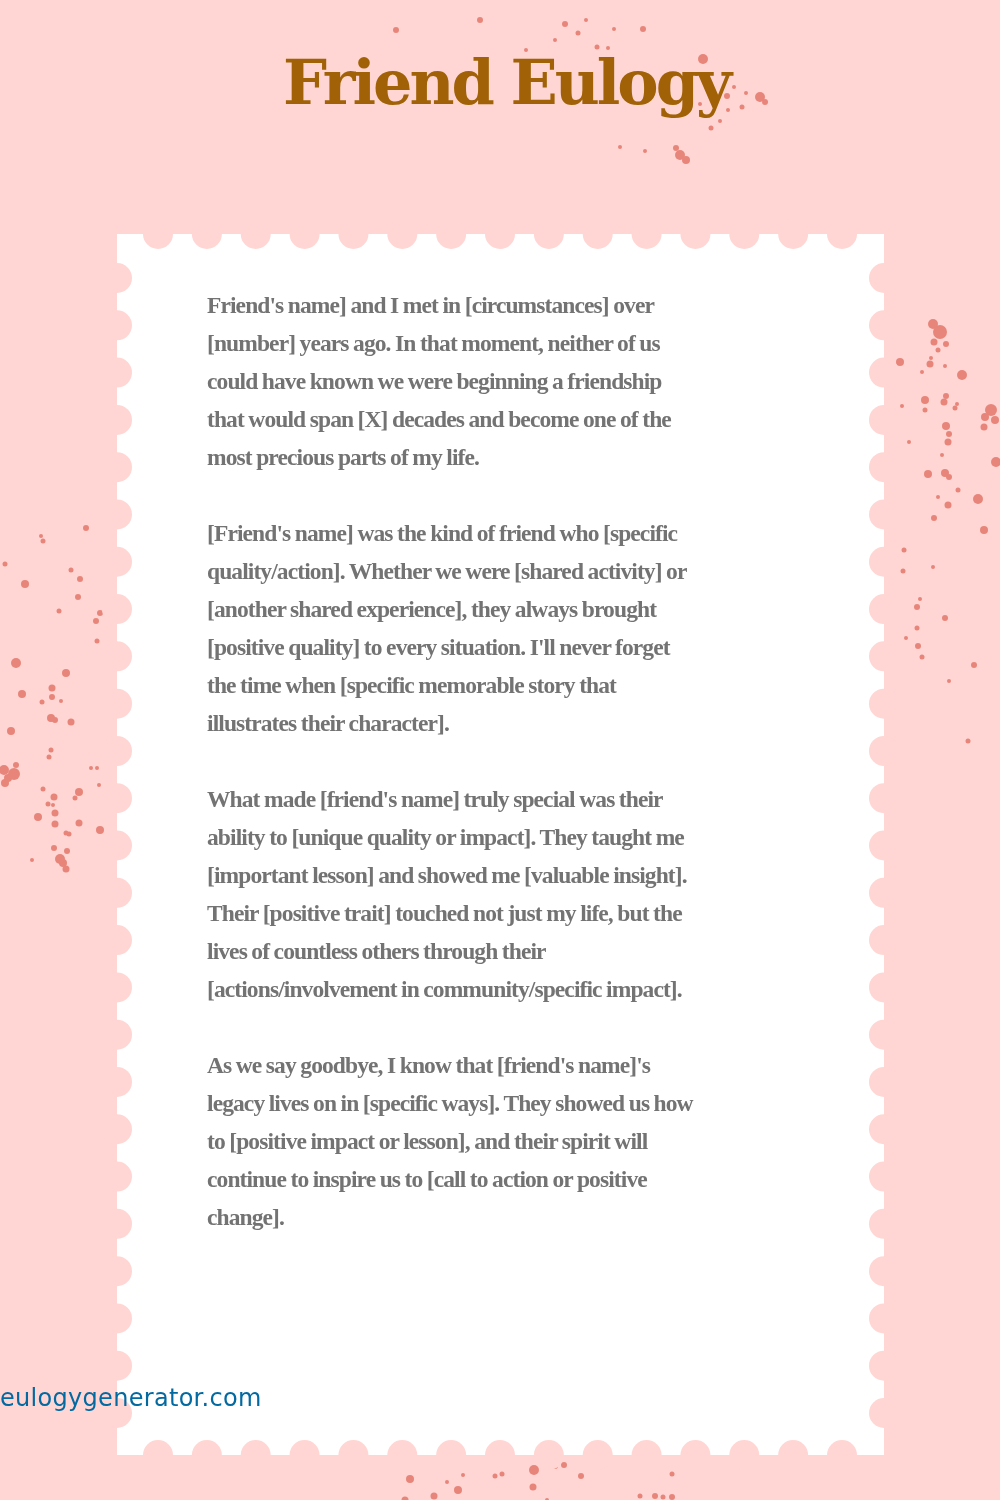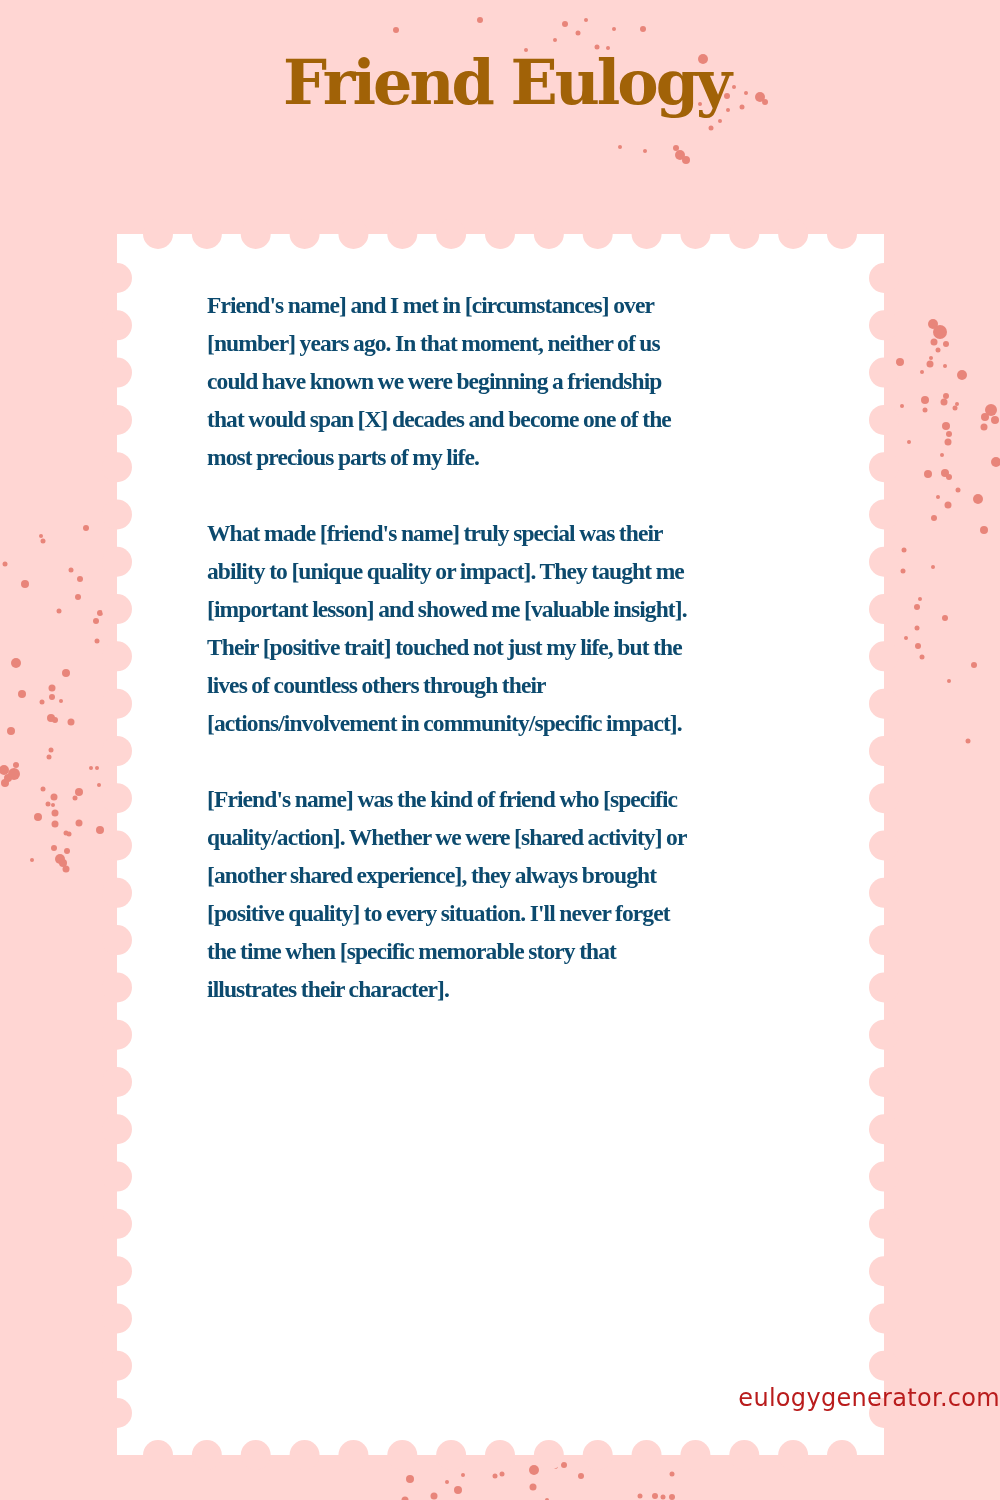--- a/index.html
+++ b/index.html
@@ -23,28 +23,28 @@
     #card-svg {
       position: absolute; left: 0; top: 0; width: 1000px; height: 1500px;
       z-index: 1;
     }
     .card-body {
       position: absolute; left: 207px; top: 286px; width: 600px;
       z-index: 3;
       font-family: "Liberation Serif", "DejaVu Serif", serif;
       font-weight: bold; font-size: 23.5px; line-height: 38px;
       letter-spacing: -0.9px; word-spacing: -0.5px;
-      color: #0c4a6e;
+      color: #737373;
     }
     .card-body p { margin: 0 0 38px 0; white-space: pre-line; }
     .footer-url {
       position: absolute; left: 0; top: 1380px; width: 1000px;
-      text-align: right; z-index: 3;
+      text-align: left; z-index: 3;
       font-family: "DejaVu Sans", "Liberation Sans", sans-serif;
-      font-size: 24px; line-height: 36px; color: #b91c1c;
+      font-size: 24px; line-height: 36px; color: #0369a1;
       letter-spacing: 0.3px;
     }
   </style>
 </head>
 <body>
 
 <svg id="splatter" xmlns="http://www.w3.org/2000/svg" viewBox="0 0 1000 1500">
     <circle cx="703" cy="59" r="5" fill="#E8857A"></circle>
     <circle cx="643" cy="29" r="3" fill="#E8857A"></circle>
     <circle cx="578" cy="33" r="2.5" fill="#E8857A"></circle>
@@ -289,27 +289,32 @@
 <h1 class="title">
   <span>Friend Eulogy</span>
 </h1>
 
 <div class="card-body">
   <p>Friend's name] and I met in [circumstances] over
 [number] years ago. In that moment, neither of us
 could have known we were beginning a friendship
 that would span [X] decades and become one of the
 most precious parts of my life.</p>
+  <p>[Friend's name] was the kind of friend who [specific
+quality/action]. Whether we were [shared activity] or
+[another shared experience], they always brought
+[positive quality] to every situation. I'll never forget
+the time when [specific memorable story that
+illustrates their character].</p>
   <p>What made [friend's name] truly special was their
 ability to [unique quality or impact]. They taught me
 [important lesson] and showed me [valuable insight].
 Their [positive trait] touched not just my life, but the
 lives of countless others through their
 [actions/involvement in community/specific impact].</p>
-  <p>[Friend's name] was the kind of friend who [specific
-quality/action]. Whether we were [shared activity] or
-[another shared experience], they always brought
-[positive quality] to every situation. I'll never forget
-the time when [specific memorable story that
-illustrates their character].</p>
+  <p>As we say goodbye, I know that [friend's name]'s
+legacy lives on in [specific ways]. They showed us how
+to [positive impact or lesson], and their spirit will
+continue to inspire us to [call to action or positive
+change].</p>
 </div>
 
 <div class="footer-url">eulogygenerator.com</div>
 
 </body></html>

